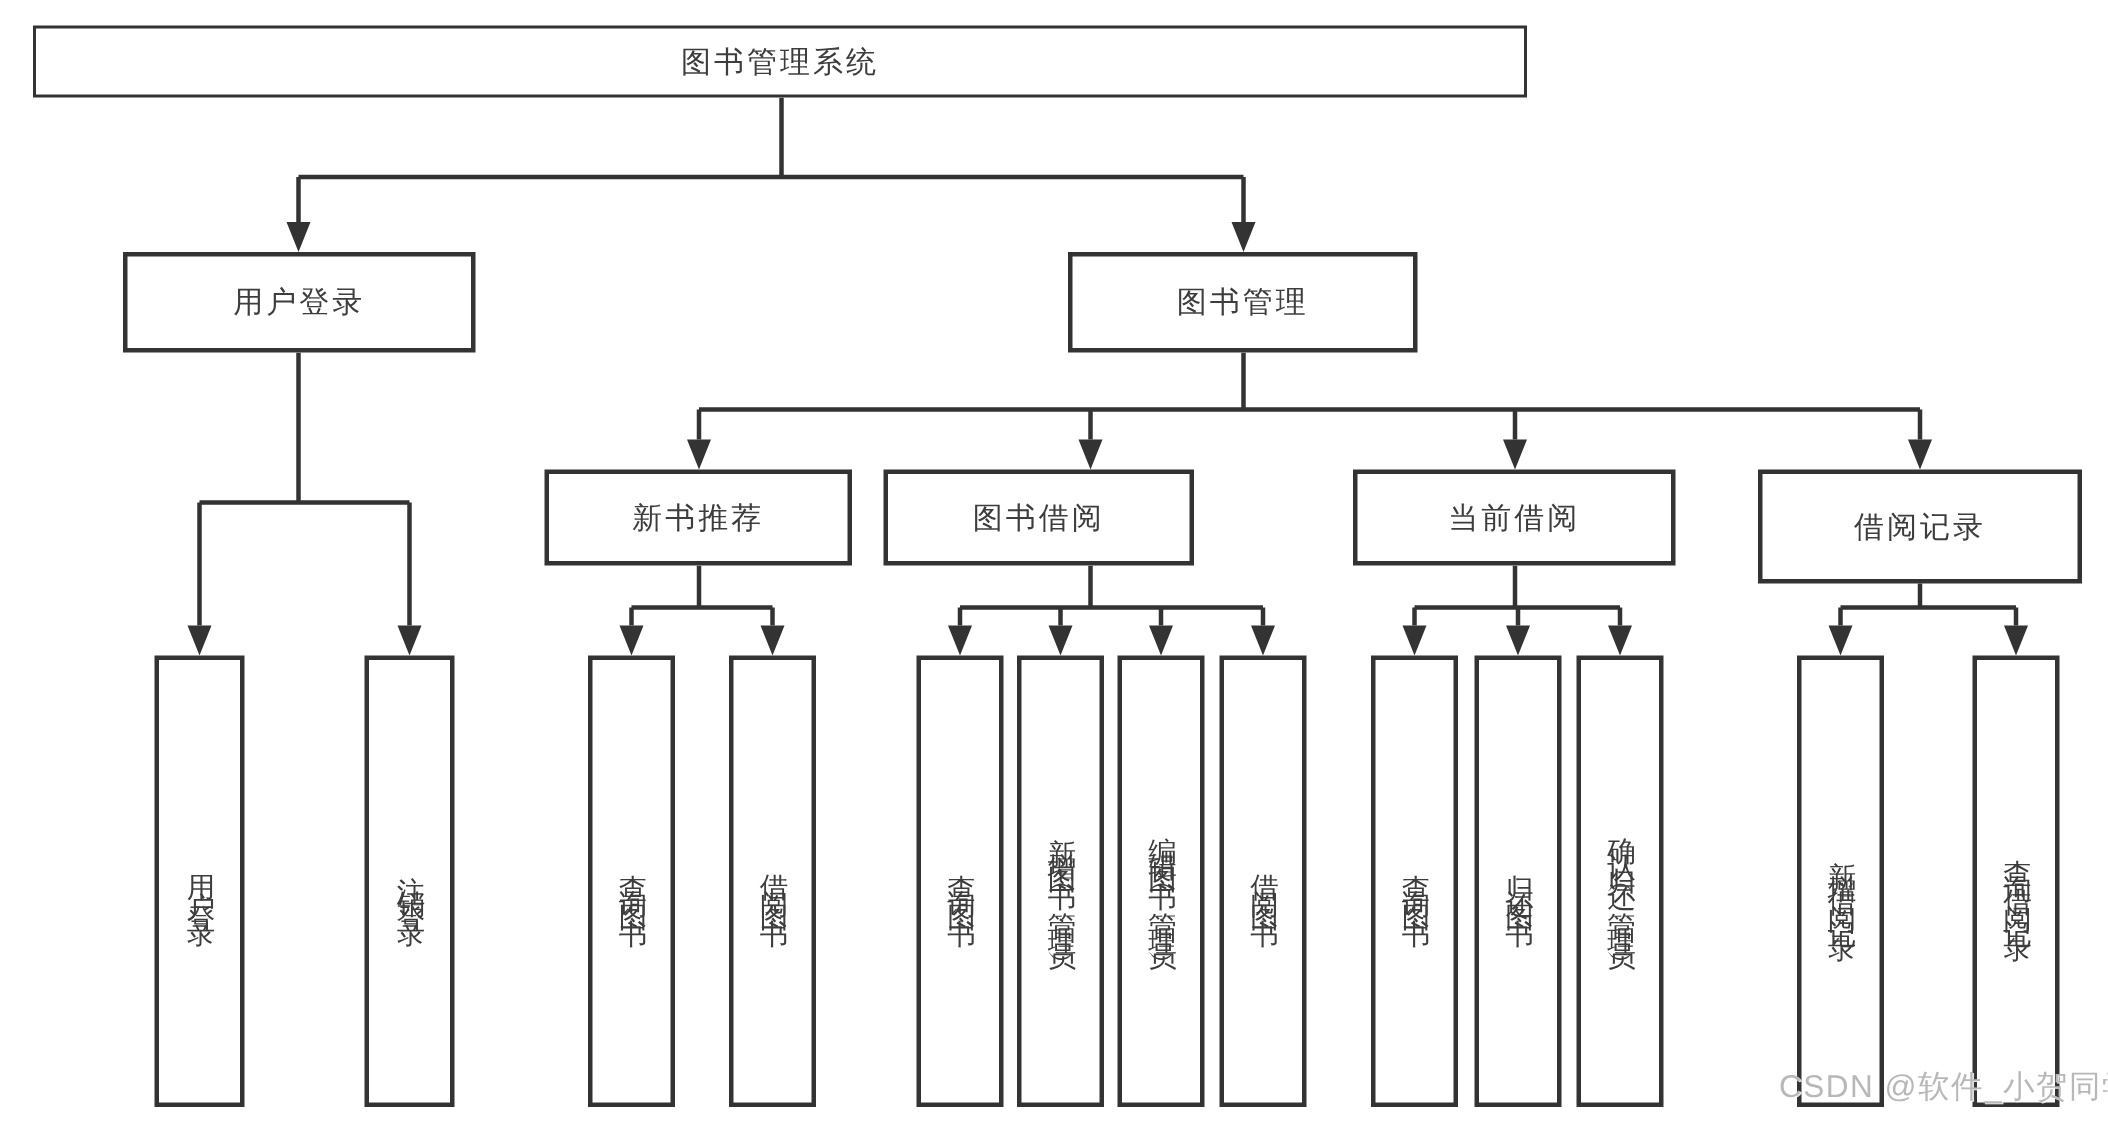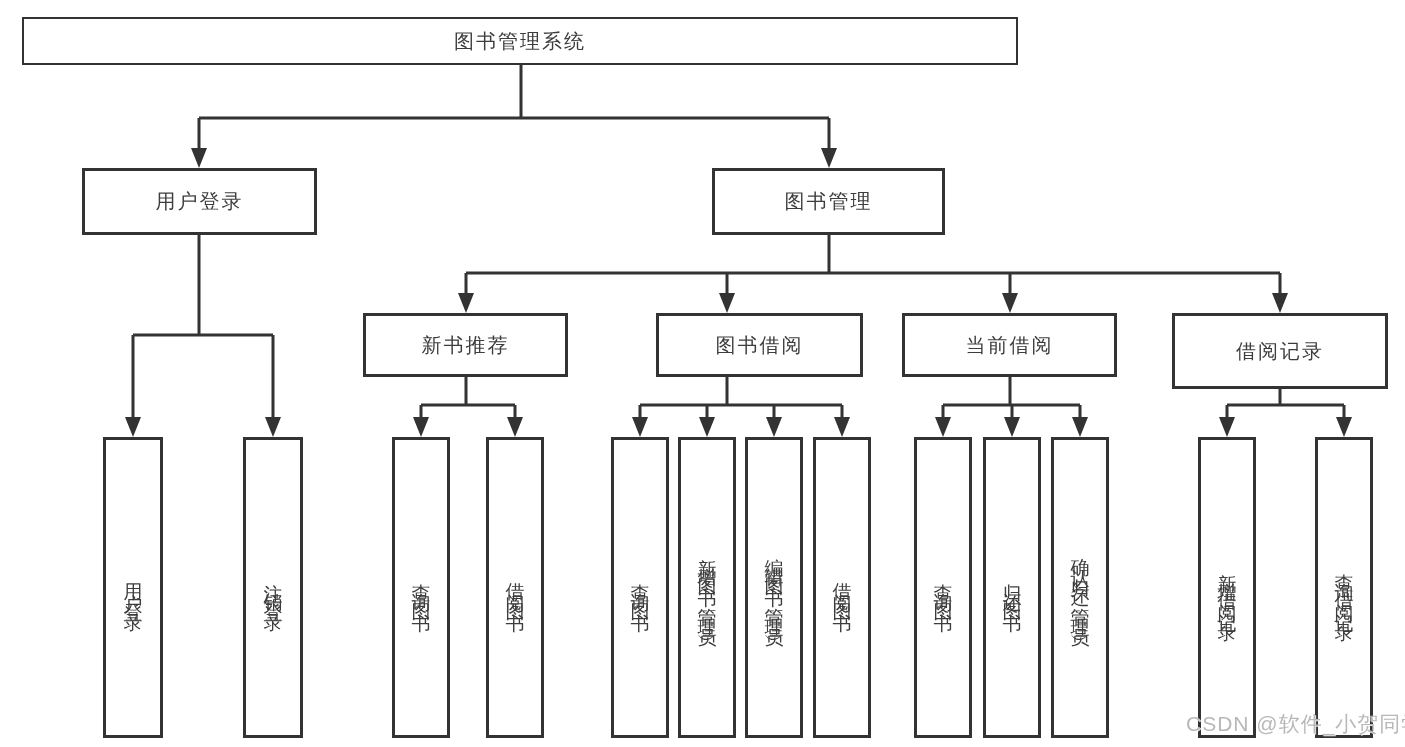--- a/index.html
+++ b/index.html
@@ -106,21 +106,21 @@
   <div class="node h" style="left:82px;top:168px;width:235px;height:67px">
     <span>用户登录</span>
   </div>
   <div class="node h" style="left:712px;top:168px;width:233px;height:67px">
     <span>图书管理</span>
   </div>
 
   <div class="node h" style="left:363px;top:313px;width:205px;height:64px">
     <span>新书推荐</span>
   </div>
-  <div class="node h" style="left:656px;top:313px;width:207px;height:64px">
+  <div class="node h" style="left:589px;top:313px;width:207px;height:64px">
     <span>图书借阅</span>
   </div>
   <div class="node h" style="left:902px;top:313px;width:215px;height:64px">
     <span>当前借阅</span>
   </div>
   <div class="node h" style="left:1172px;top:313px;width:216px;height:76px">
     <span>借阅记录</span>
   </div>
 
   <div class="node v" style="left:103px;top:437px;width:60px;height:301px">

